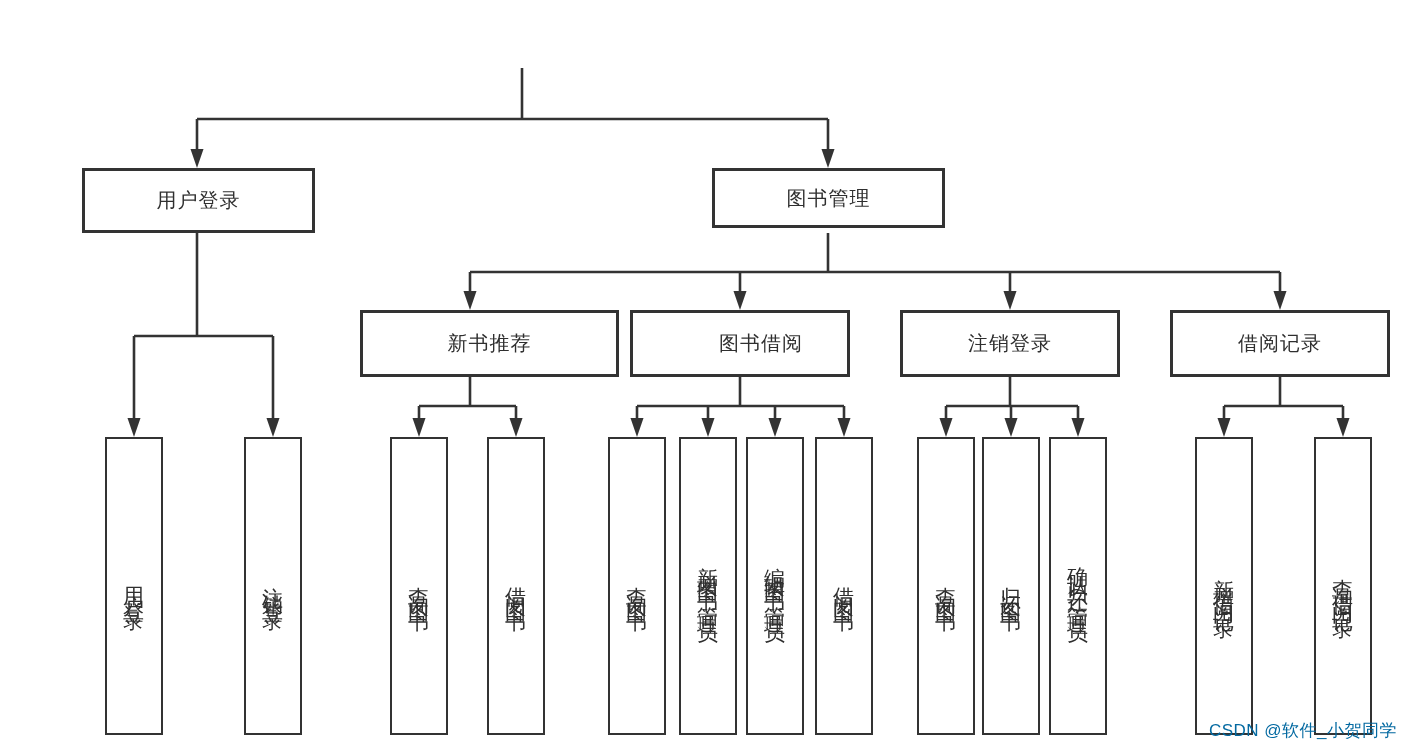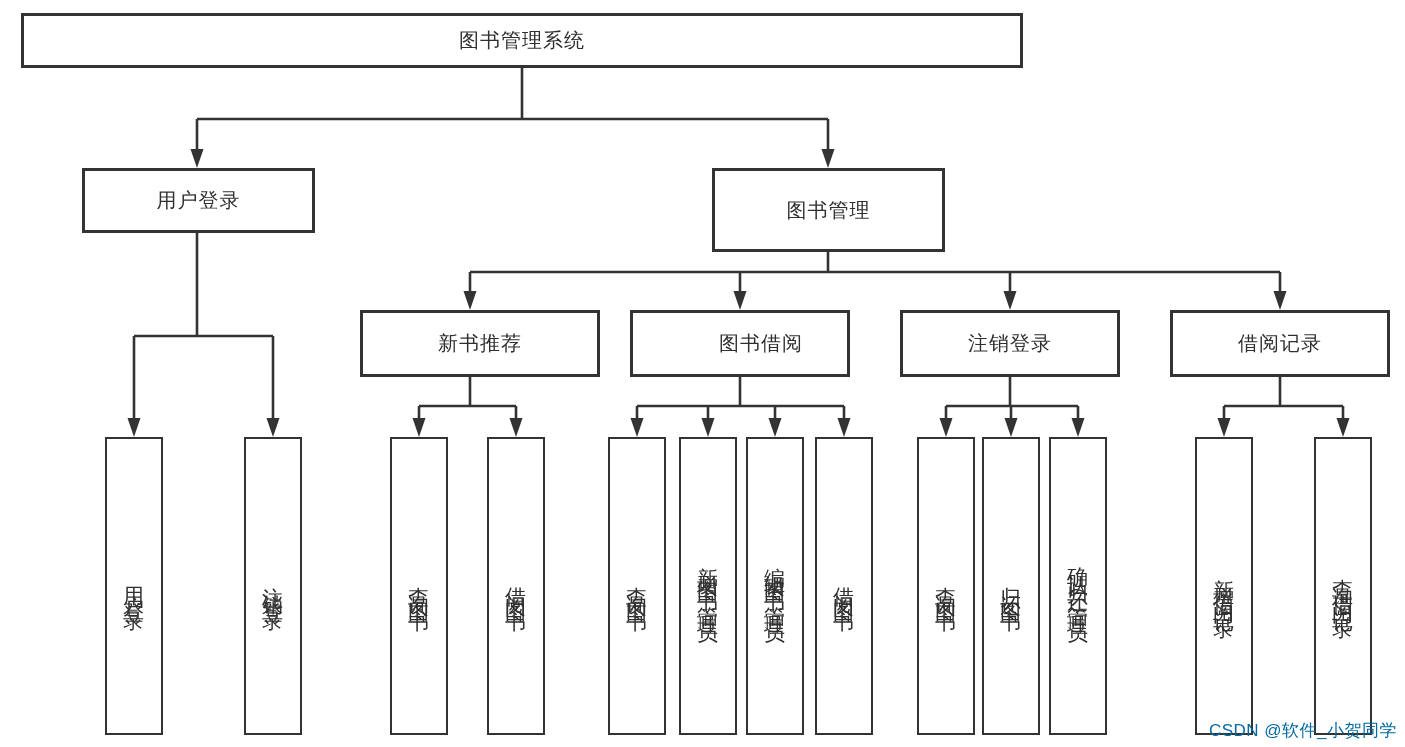--- a/index.html
+++ b/index.html
@@ -111,26 +111,25 @@
       <line x1="1078" y1="406" x2="1078" y2="422" stroke="#333333" stroke-width="2.6"></line>
       <polygon points="1071.5,418 1084.5,418 1078,437" fill="#333333"></polygon>
       <line x1="1280" y1="377" x2="1280" y2="406" stroke="#333333" stroke-width="2.6"></line>
       <line x1="1224" y1="406" x2="1343" y2="406" stroke="#333333" stroke-width="2.6"></line>
       <line x1="1224" y1="406" x2="1224" y2="422" stroke="#333333" stroke-width="2.6"></line>
       <polygon points="1217.5,418 1230.5,418 1224,437" fill="#333333"></polygon>
       <line x1="1343" y1="406" x2="1343" y2="422" stroke="#333333" stroke-width="2.6"></line>
       <polygon points="1336.5,418 1349.5,418 1343,437" fill="#333333"></polygon>
     </svg>
 
-  <div class="node h-node" style="left:21px; top:13px; width:1002px; height:55px;">图书管理系统</div>
 
   <div class="node h-node" style="left:82px; top:168px; width:233px; height:65px;">用户登录</div>
-  <div class="node h-node" style="left:712px; top:168px; width:233px; height:84px;">图书管理</div>
+  <div class="node h-node" style="left:712px; top:168px; width:233px; height:60px;">图书管理</div>
 
-  <div class="node h-node" style="left:360px; top:310px; width:240px; height:67px;">新书推荐</div>
+  <div class="node h-node" style="left:360px; top:310px; width:259px; height:67px;">新书推荐</div>
   <div class="node h-node" style="left:630px; top:310px; width:220px; height:67px;padding-left:42px;">图书借阅</div>
   <div class="node h-node" style="left:900px; top:310px; width:220px; height:67px;">注销登录</div>
   <div class="node h-node" style="left:1170px; top:310px; width:220px; height:67px;">借阅记录</div>
 
   <div class="node leaf" style="left:105px;">用户登录</div>
   <div class="node leaf" style="left:244px;">注销登录</div>
 
   <div class="node leaf" style="left:390px;">查询图书</div>
   <div class="node leaf" style="left:487px;">借阅图书</div>
 

